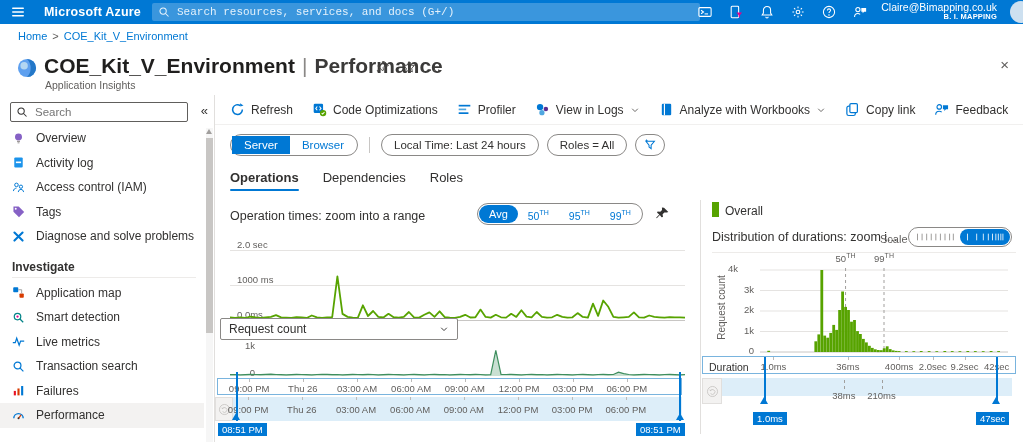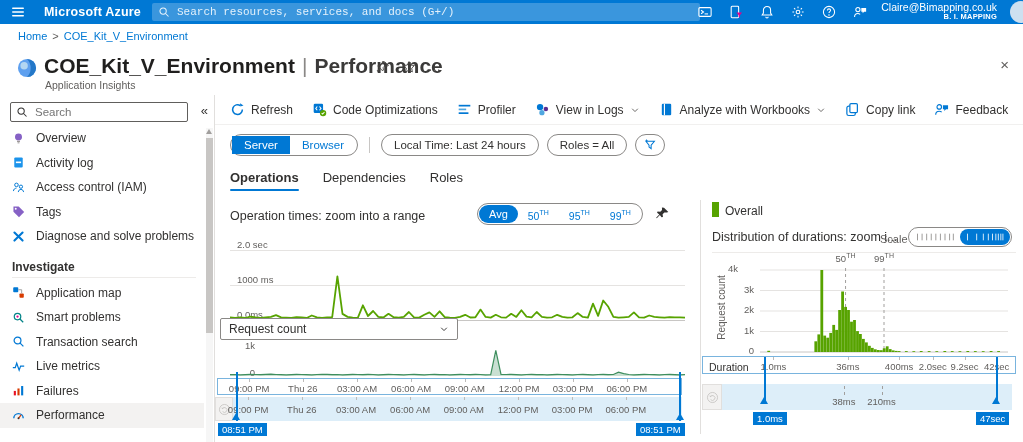--- a/index.html
+++ b/index.html
@@ -287,38 +287,38 @@
           <span>Application map</span>
         </div>
         <div class="sb-item">
           <span class="ic">
             <svg viewBox="0 0 16 16" fill="currentColor">
               <circle cx="6.8" cy="6.8" r="4" fill="none" stroke="#038387" stroke-width="1.5"></circle>
               <line x1="9.8" y1="9.8" x2="13.8" y2="13.8" stroke="#038387" stroke-width="1.5"></line>
               <circle cx="6.8" cy="6.8" r="1.4" fill="#e3008c"></circle>
             </svg>
           </span>
-          <span>Smart problems</span>
+          <span>Smart detection</span>
+        </div>
+        <div class="sb-item">
+          <span class="ic">
+            <svg viewBox="0 0 16 16" fill="currentColor">
+              <path d="M1 9.5h3l1.8-5.5 3 8.5 1.8-5h4.4" fill="none" stroke="#0078d4" stroke-width="1.5"></path>
+            </svg>
+          </span>
+          <span>Live metrics</span>
         </div>
         <div class="sb-item">
           <span class="ic">
             <svg viewBox="0 0 16 16" fill="currentColor">
               <circle cx="6.8" cy="6.8" r="4.2" fill="none" stroke="#0078d4" stroke-width="1.5"></circle>
               <line x1="10" y1="10" x2="14" y2="14" stroke="#0078d4" stroke-width="1.5"></line>
             </svg>
           </span>
           <span>Transaction search</span>
-        </div>
-        <div class="sb-item">
-          <span class="ic">
-            <svg viewBox="0 0 16 16" fill="currentColor">
-              <path d="M1 9.5h3l1.8-5.5 3 8.5 1.8-5h4.4" fill="none" stroke="#0078d4" stroke-width="1.5"></path>
-            </svg>
-          </span>
-          <span>Live metrics</span>
         </div>
         <div class="sb-item">
           <span class="ic">
             <svg viewBox="0 0 16 16" fill="currentColor">
               <rect x="2.2" y="8.5" width="2.6" height="5.5" fill="#e81123"></rect>
               <rect x="6.7" y="5.5" width="2.6" height="8.5" fill="#d83b01"></rect>
               <rect x="11.2" y="2.5" width="2.6" height="11.5" fill="#0078d4"></rect>
             </svg>
           </span>
           <span>Failures</span>
@@ -656,21 +656,21 @@
           <div class="lbl" style="left:144.8px">36ms</div>
           <div class="tick" style="left:196.13600000000002px"></div>
           <div class="lbl" style="left:196.13600000000002px">400ms</div>
           <div class="tick" style="left:229.86399999999998px"></div>
           <div class="lbl" style="left:229.86399999999998px">2.0sec</div>
           <div class="tick" style="left:261.60799999999995px"></div>
           <div class="lbl" style="left:261.60799999999995px">9.2sec</div>
           <div class="tick" style="left:293.6px"></div>
           <div class="lbl" style="left:293.6px">42sec</div>
         </div>
-      <div class="brush" style="left:-10px;top:184px;width:314px;height:26px">
+      <div class="brush" style="left:-10px;top:178px;width:314px;height:18px">
         <div class="reset" style="width:20px;height:26px">
             <span class="ic">
               <svg viewBox="0 0 16 16" fill="currentColor">
                 <circle cx="8" cy="8" r="6.2" fill="none" stroke="#c8c6c4" stroke-width="1.1"></circle>
                 <path d="M5.2 7.4a3 3 0 1 1 .4 3" fill="none" stroke="#c8c6c4" stroke-width="1.1"></path>
                 <path d="M4.4 5.2l.5 2.4 2.2-.8z" fill="#c8c6c4"></path>
               </svg>
             </span>
           </div>
         <div class="band" id="rc-band" style="left:20px;width:290px">

